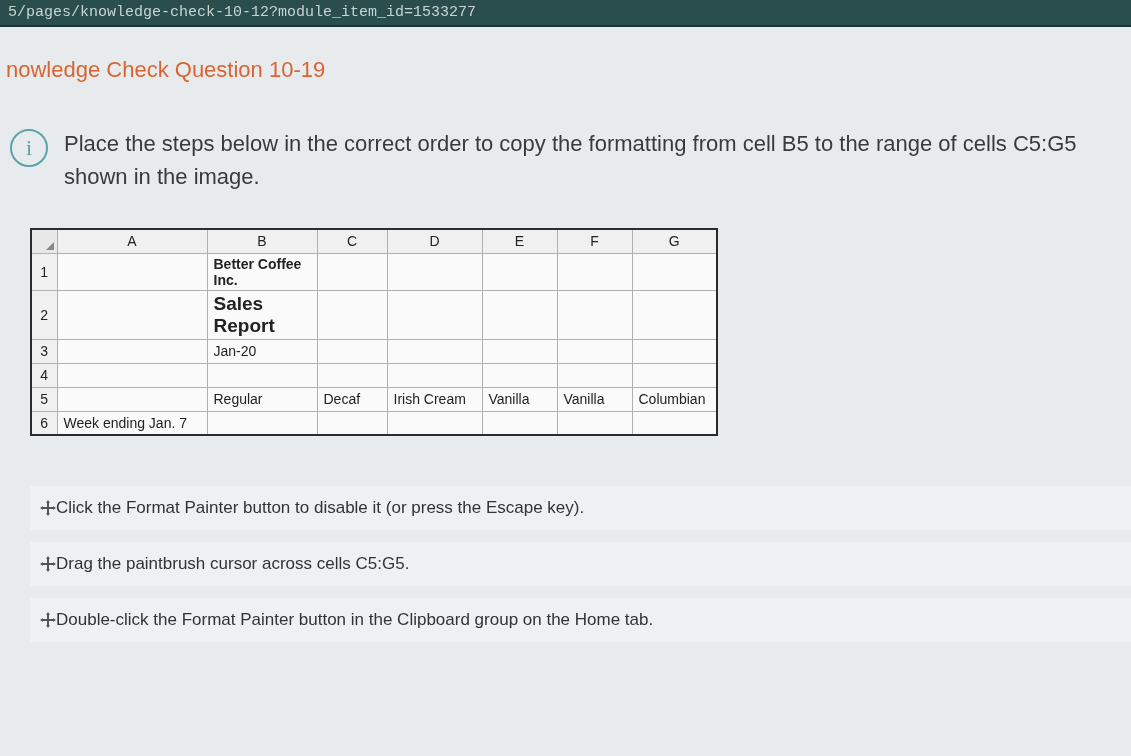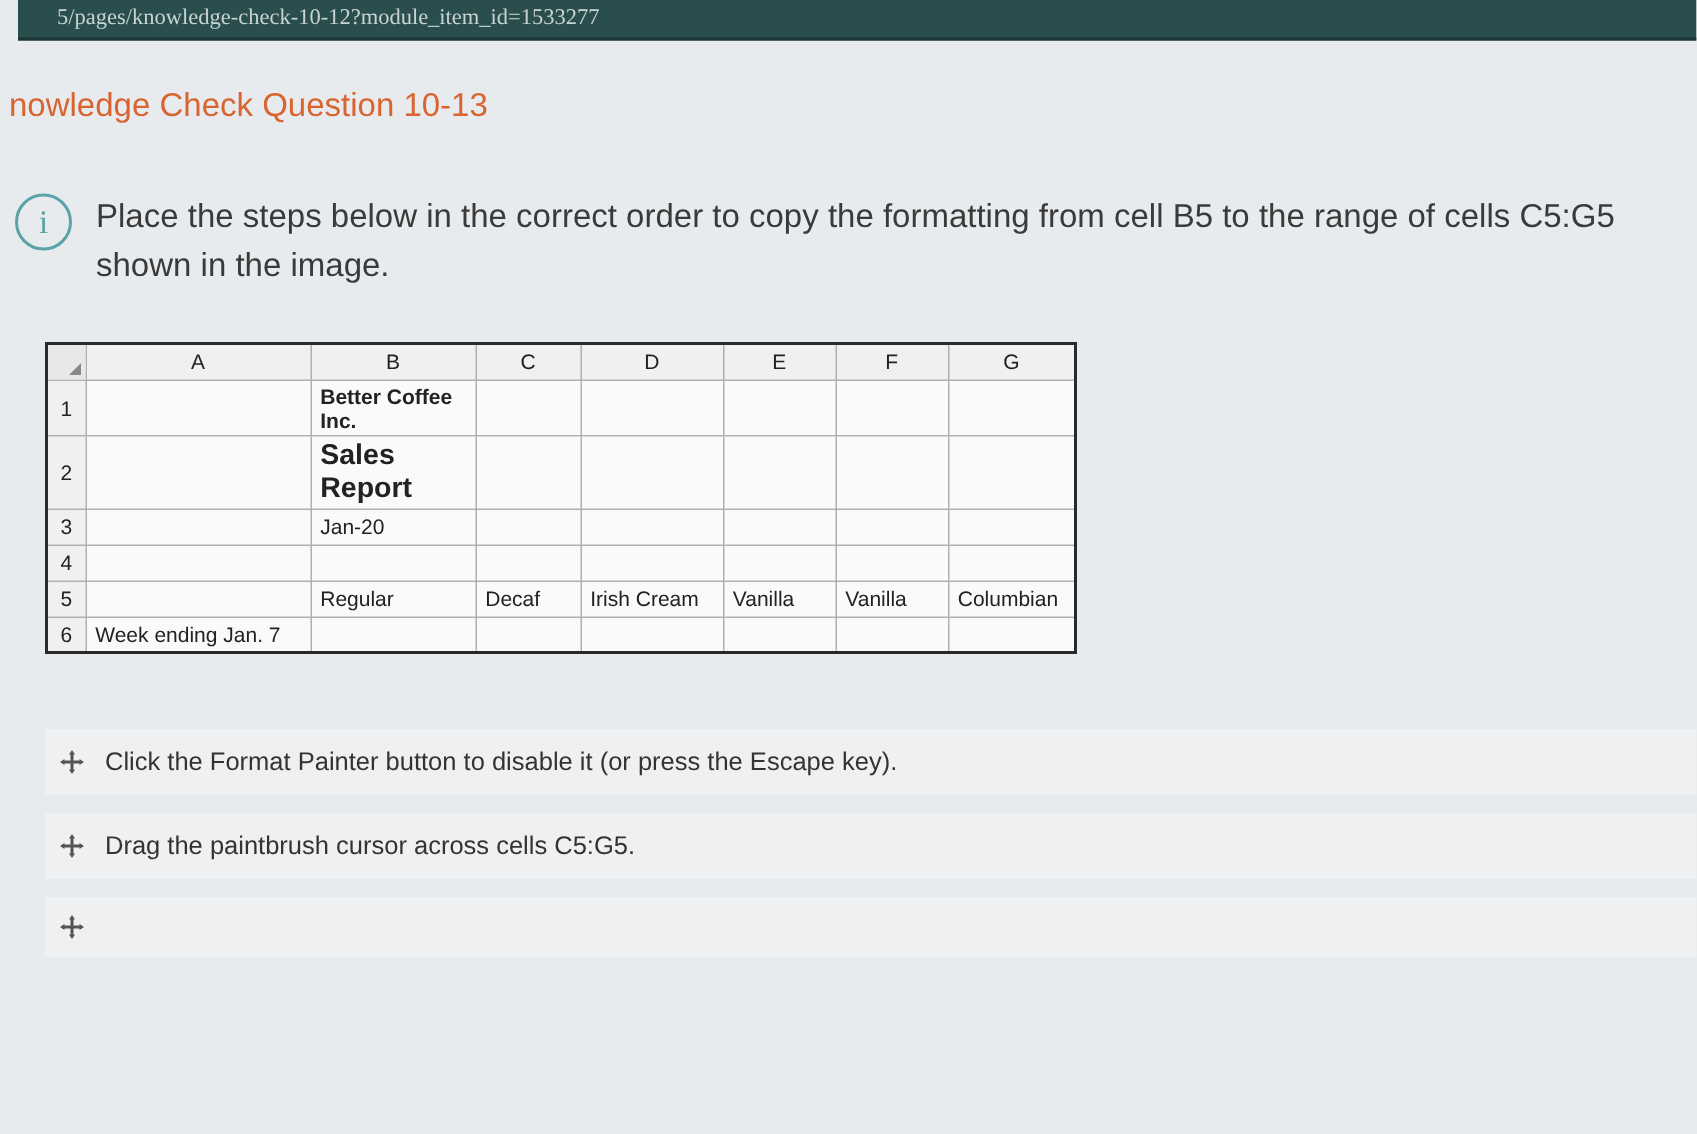--- a/index.html
+++ b/index.html
@@ -6,25 +6,24 @@
     body {
       font-family: "Segoe UI", Arial, sans-serif;
       background: #e8ebed;
       width: 1131px;
       height: 756px;
       overflow: hidden;
     }
     .url-bar {
       background: #2a4d4d;
       color: #c8d4d4;
-      padding: 4px 26px;
+      padding: 4px 8px;
       font-size: 15px;
-      font-family: Liberation Serif, serif;
+      font-family: Liberation Mono, monospace;
       border-bottom: 2px solid #1a3535;
-      margin-left: 12px;
     }
     .content {
       padding: 30px 0 0 0;
     }
     .page-title {
       color: #d96430;
       font-size: 22px;
       font-weight: 400;
       padding-left: 6px;
       margin-bottom: 42px;
@@ -107,41 +106,40 @@
     .col-G { width: 85px; text-align:center;}
     .bold-cell { font-weight: 700; }
     .color-cell { color: #c05a30; font-weight:400;}
     .center { text-align: center; margin-top: 31px;}
     .steps-list {
       padding-left: 30px;
     }
     .step-item {
       display: flex;
       align-items: center;
-      gap: 14px;
       background: #eef0f1;
       padding: 12px 10px;
       margin-bottom: 12px;
       font-size: 17px;
       color: #333;
     }
     .drag-icon {
       width: 16px;
       height: 16px;
       flex-shrink: 0;
     }
     .drag-icon svg { display:block; }
   </style>
 </head>
 <body>
 
 <div class="url-bar">5/pages/knowledge-check-10-12?module_item_id=1533277</div>
 
 <div class="content">
-  <h1 class="page-title">nowledge Check Question 10-13</h1>
+  <h1 class="page-title">nowledge Check Question 10-19</h1>
 
   <div class="instruction-row">
     <div class="info-icon-wrap">
         <span>i</span>
       </div>
     <div class="instruction-text">Place the steps below in the correct order to copy the formatting from cell B5 to the range of cells C5:G5 shown in the image.</div>
   </div>
 
   <table class="spreadsheet">
     <tbody>
@@ -234,15 +232,16 @@
           </svg>
       </span>
       <span>Drag the paintbrush cursor across cells C5:G5.</span>
     </div>
     <div class="step-item">
       <span class="drag-icon">
         <svg viewBox="0 0 16 16">
             <path d="M8 0 L10 3 H9 V7 H13 V6 L16 8 L13 10 V9 H9 V13 H10 L8 16 L6 13 H7 V9 H3 V10 L0 8 L3 6 V7 H7 V3 H6 Z" fill="#555"></path>
           </svg>
       </span>
+      <span>Double-click the Format Painter button in the Clipboard group on the Home tab.</span>
     </div>
   </div>
 </div>
 
 </body></html>

